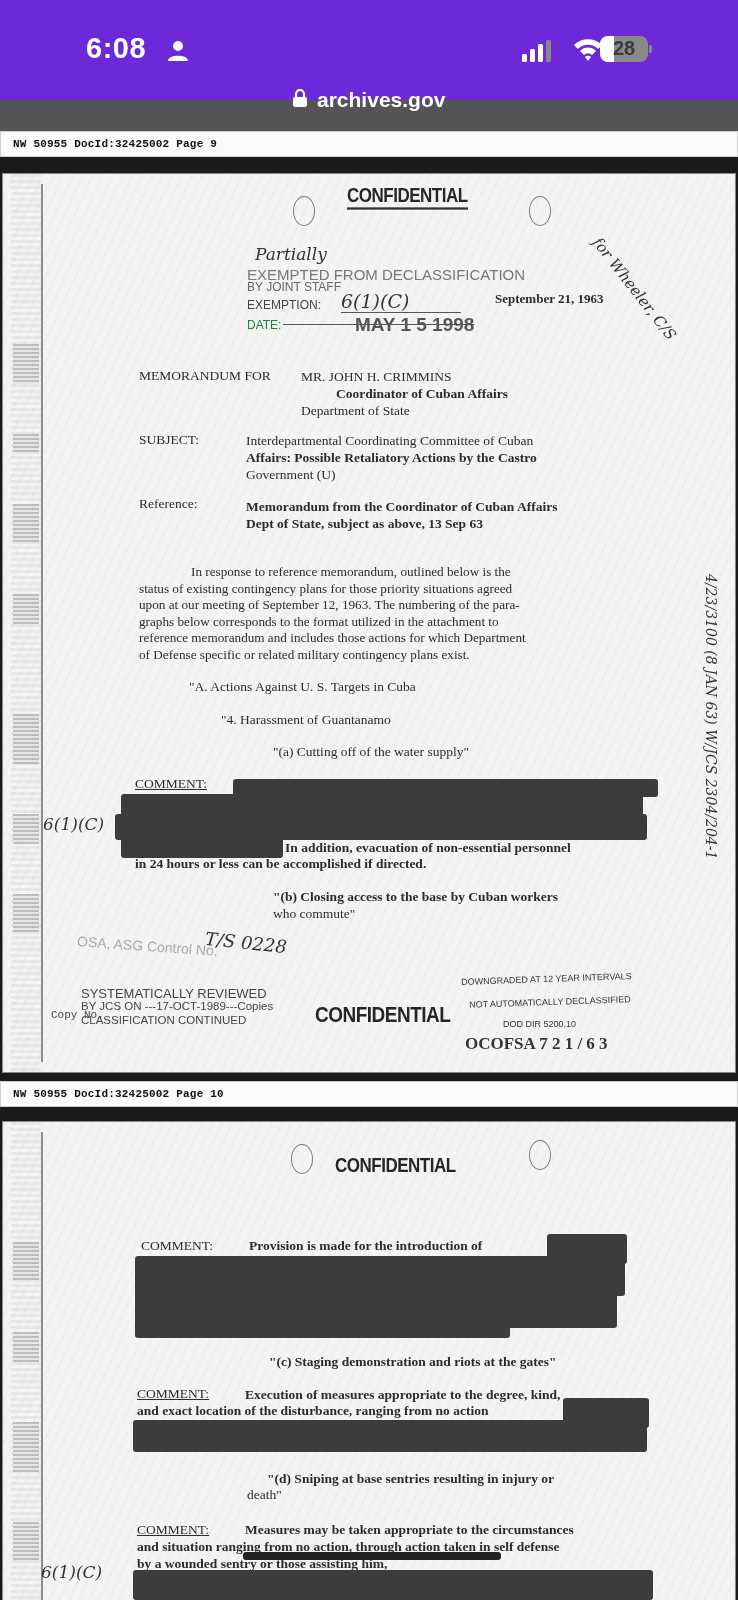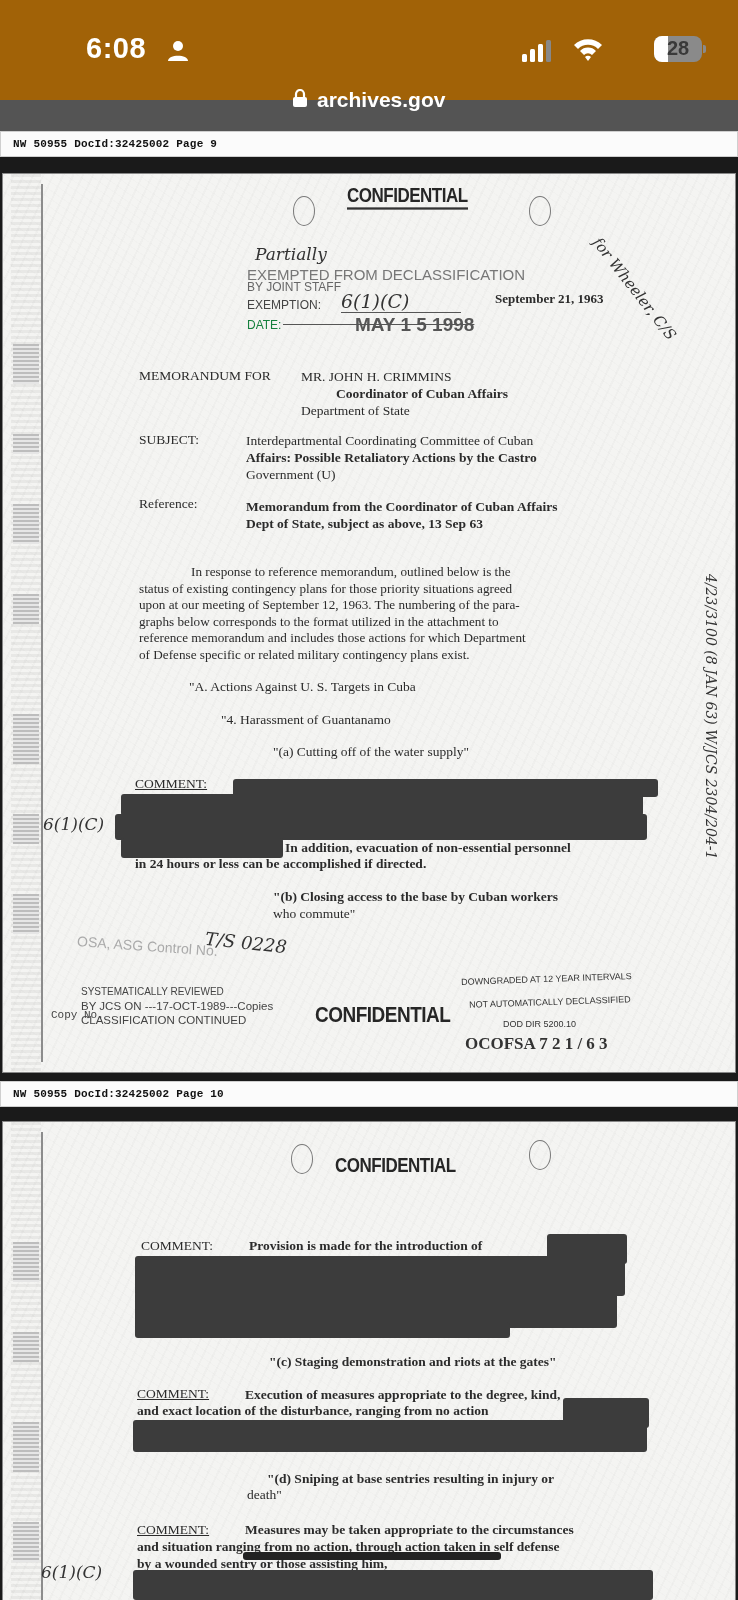--- a/index.html
+++ b/index.html
@@ -1,25 +1,25 @@
 <!DOCTYPE html>
 <html><head>
 <meta charset="utf-8">
 <style>
   * { box-sizing: border-box; margin: 0; padding: 0; }
   html, body { width: 738px; height: 1600px; overflow: hidden; background: #545454; }
   body { position: relative; font-family: "Liberation Sans", sans-serif; }
 
   
-  .status-bar { position: absolute; left: 0; top: 0; width: 738px; height: 100px; background: #a16207; }
+  .status-bar { position: absolute; left: 0; top: 0; width: 738px; height: 100px; background: #6d28d9; }
   .time { position: absolute; left: 86px; top: 32px; color: #fff; font-weight: bold; font-size: 29px; font-family: "Liberation Sans", sans-serif; letter-spacing: 0.5px; }
   .person-icon { position: absolute; left: 167px; top: 40px; width: 22px; height: 22px; }
   .signal-icon { position: absolute; left: 522px; top: 40px; width: 30px; height: 22px; }
   .wifi-icon { position: absolute; left: 572px; top: 36px; width: 32px; height: 26px; }
-  .battery { position: absolute; left: 654px; top: 36px; width: 52px; height: 18px; }
+  .battery { position: absolute; left: 600px; top: 36px; width: 52px; height: 18px; }
   .battery-body { position: absolute; left: 0; top: 0; width: 48px; height: 26px; border-radius: 8px; background: #8a8a8a; overflow: hidden; }
   .battery-fill { position: absolute; left: 0; top: 0; width: 14px; height: 26px; background: #fff; }
   .battery-text { position: absolute; left: 0; top: 1px; width: 48px; text-align: center; font-size: 20px; font-weight: bold; color: #3a3a3a; }
   .battery-nub { position: absolute; left: 49px; top: 9px; width: 3px; height: 8px; border-radius: 0 2px 2px 0; background: #8a8a8a; }
 
   .url-bar { position: absolute; left: 0; top: 88px; width: 738px; height: 40px; text-align: center; }
   .lock-icon { display: inline-block; vertical-align: middle; width: 14px; height: 18px; position: relative; margin-right: 6px; top: -2px; }
   .url-text { display: inline-block; vertical-align: middle; color: #fff; font-weight: bold; font-size: 21px; }
 
   
@@ -164,21 +164,21 @@
     <div class="abs type" style="left:270px;top:714px;line-height:17px;">
       <div style="font-weight:bold;">"(b)  Closing access to the base by Cuban workers</div>
       <div>who commute"</div>
     </div>
 
     <div class="abs hand" style="left:716px;top:400px;font-size:14px;transform:rotate(90deg);transform-origin:left top;white-space:nowrap;">4/23/3100 (8 JAN 63) W/JCS 2304/204-1</div>
 
     <div class="abs stamp-gray" style="left:74px;top:764px;font-size:14px;color:#aaa;transform:rotate(4deg);">OSA, ASG Control No.</div>
     <div class="abs hand" style="left:202px;top:758px;font-size:18px;transform:rotate(6deg);">T/S 0228</div>
 
-    <div class="abs stamp-gray" style="left:78px;top:812px;font-size:10px;color:#444;">SYSTEMATICALLY REVIEWED</div>
+    <div class="abs stamp-gray" style="left:78px;top:812px;font-size:13px;color:#444;">SYSTEMATICALLY REVIEWED</div>
     <div class="abs stamp-gray" style="left:78px;top:826px;font-size:11.5px;color:#444;">BY JCS ON ---17-OCT-1989---Copies</div>
     <div class="abs" style="left:48px;top:835px;font-family:'Liberation Mono',monospace;font-size:11px;color:#444;">Copy No.</div>
     <div class="abs stamp-gray" style="left:78px;top:840px;font-size:11.5px;color:#444;">CLASSIFICATION CONTINUED</div>
     <div class="abs stamp-confidential" style="left:312px;top:830px;font-size:19px;">CONFIDENTIAL</div>
 
     <div class="abs stamp-gray" style="left:458px;top:800px;font-size:9px;color:#333;transform:rotate(-2deg);">DOWNGRADED AT 12 YEAR INTERVALS</div>
     <div class="abs stamp-gray" style="left:466px;top:823px;font-size:9px;color:#333;transform:rotate(-2deg);">NOT AUTOMATICALLY DECLASSIFIED</div>
     <div class="abs stamp-gray" style="left:500px;top:845px;font-size:9px;color:#333;">DOD DIR 5200.10</div>
     <div class="abs serif" style="left:462px;top:860px;font-size:17px;font-weight:bold;color:#333;">OCOFSA 7 2 1 / 6 3</div>
   </div>

